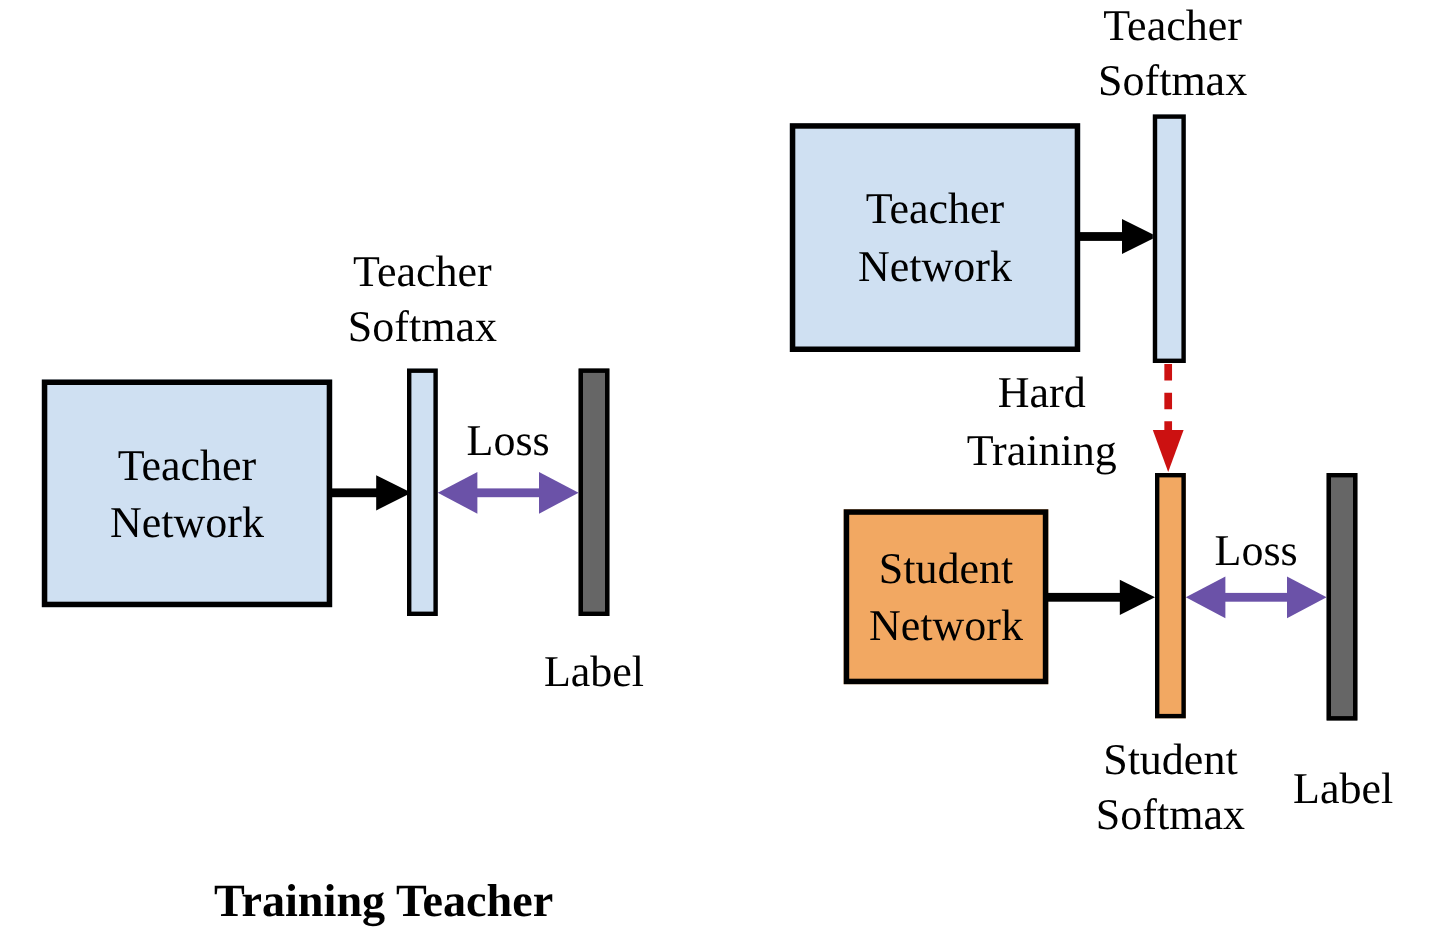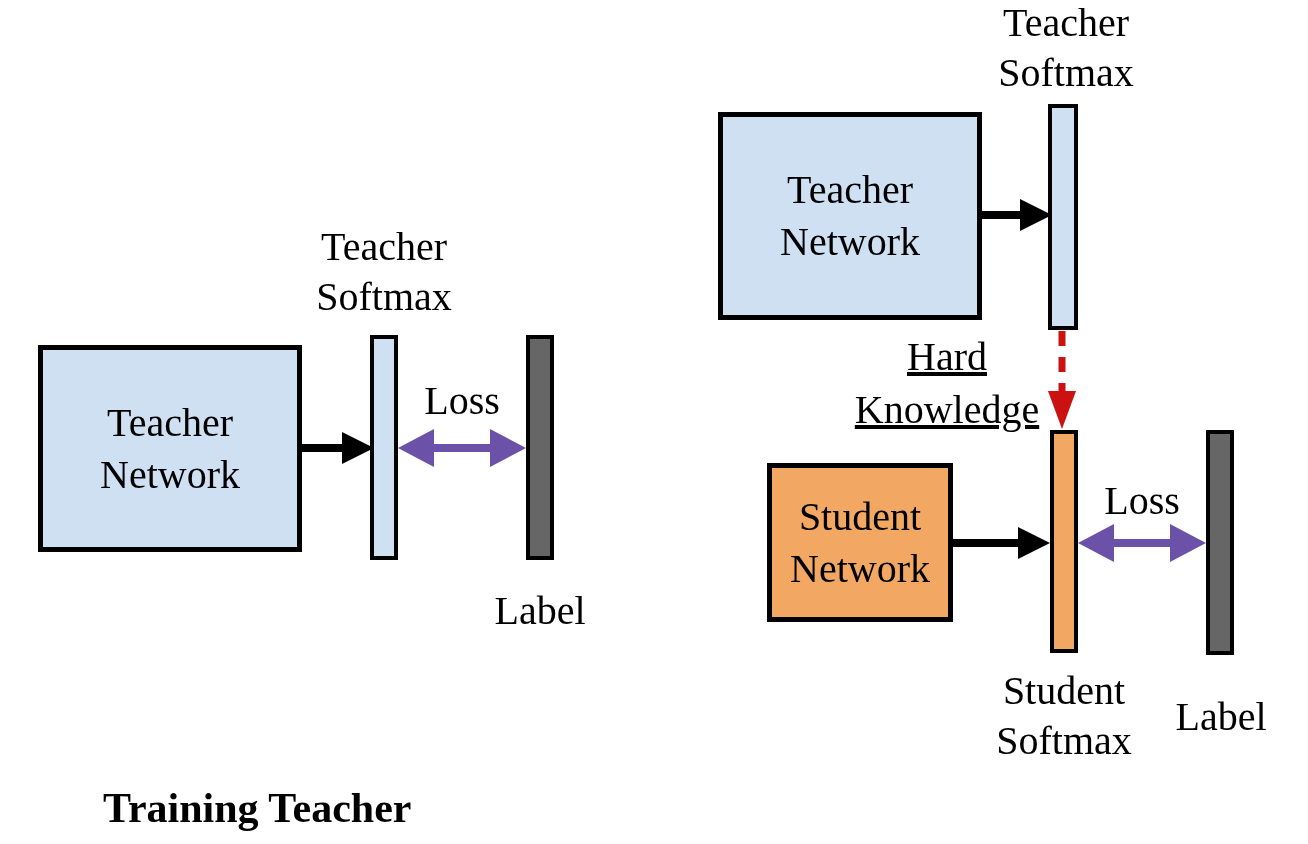--- a/index.html
+++ b/index.html
@@ -25,21 +25,21 @@
   }
   .blue-fill{background:var(--c-node_blue,#cfe0f2);}
   .orange-fill{background:var(--c-node_orange,#f2a862);}
   .gray-fill{background:var(--c-bar_gray,#666);}
   .txt{
     font-size:40px;line-height:50px;text-align:center;
     white-space:nowrap;
   }
   .txt-block{text-align:center;}
   .caption{
-    font-size:42px;font-weight:bold;text-align:left;white-space:nowrap;
+    font-size:42px;font-weight:bold;text-align:right;white-space:nowrap;margin-top:12px;
   }
   svg{display:block;}
 </style>
 </head>
 <body>
 
 <div id="canvas">
 
   <div class="abs txt-block" style="left:274px;top:222px;width:220px;">
     <div class="txt">Teacher</div>
@@ -86,23 +86,23 @@
     </div>
   </div>
 
   <svg class="abs" style="left:978px;top:197px;" width="74" height="36" viewBox="0 0 74 36">
     <rect x="0" y="14" width="46" height="8" fill="var(--c-arrow_black,#000)"></rect>
     <polygon points="42,2 74,18 42,34" fill="var(--c-arrow_black,#000)"></polygon>
   </svg>
 
   <div class="abs bar blue-fill" style="left:1048px;top:104px;width:30px;height:226px;"></div>
 
-  <div class="abs txt-block" style="left:797px;top:330px;width:300px;text-decoration:underline;">
+  <div class="abs txt-block" style="left:797px;top:330px;width:300px;">
     <div class="txt" style="line-height:53px;">Hard</div>
-    <div class="txt" style="line-height:53px;">Knowledge</div>
+    <div class="txt" style="line-height:53px;">Training</div>
   </div>
 
   <svg class="abs" style="left:1046px;top:331px;" width="32" height="98" viewBox="0 0 32 98">
     <line x1="16" y1="0" x2="16" y2="62" stroke="var(--c-arrow_red,#cc1111)" stroke-width="7" stroke-dasharray="15 11"></line>
     <polygon points="16,98 2,60 30,60" fill="var(--c-arrow_red,#cc1111)"></polygon>
   </svg>
 
   <div class="abs node orange-fill" style="left:767px;top:463px;width:186px;height:159px;">
     <div class="node-label">
       <div>Student</div>

